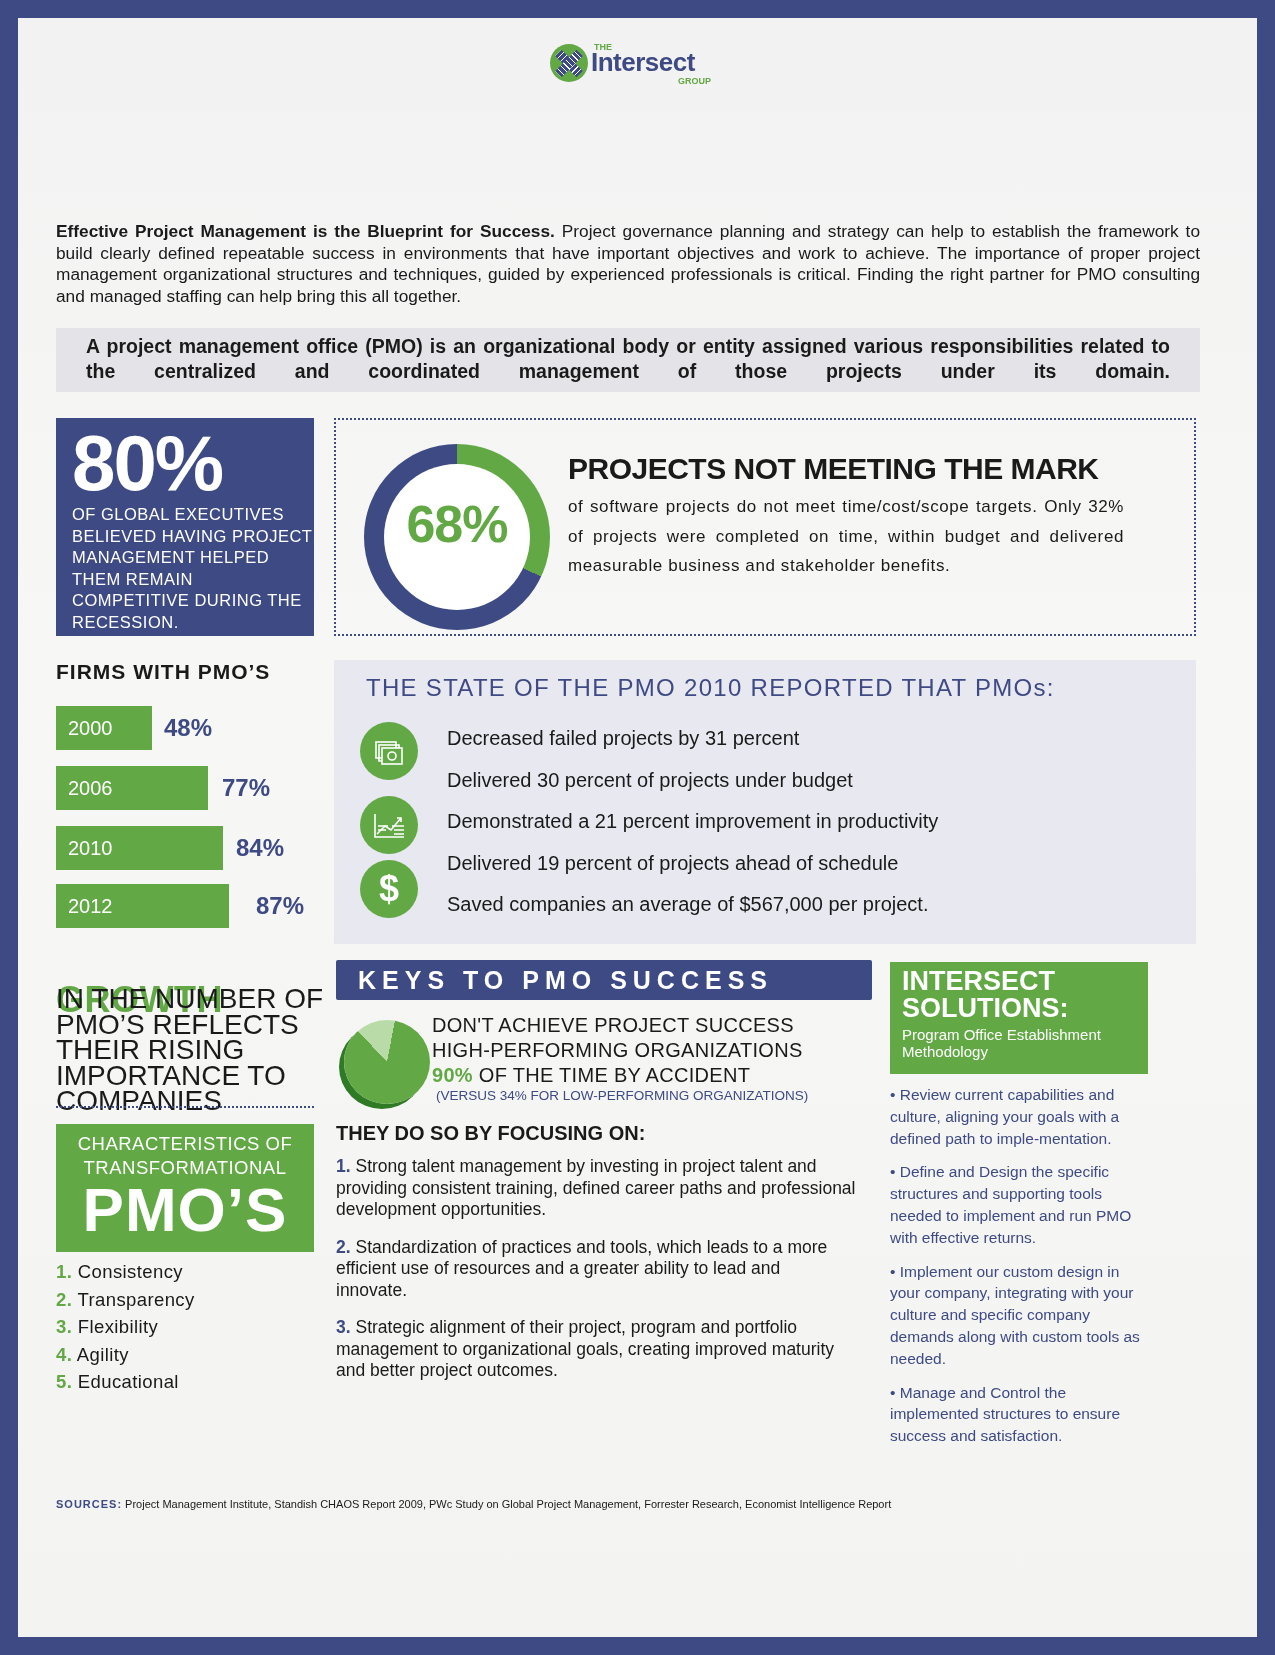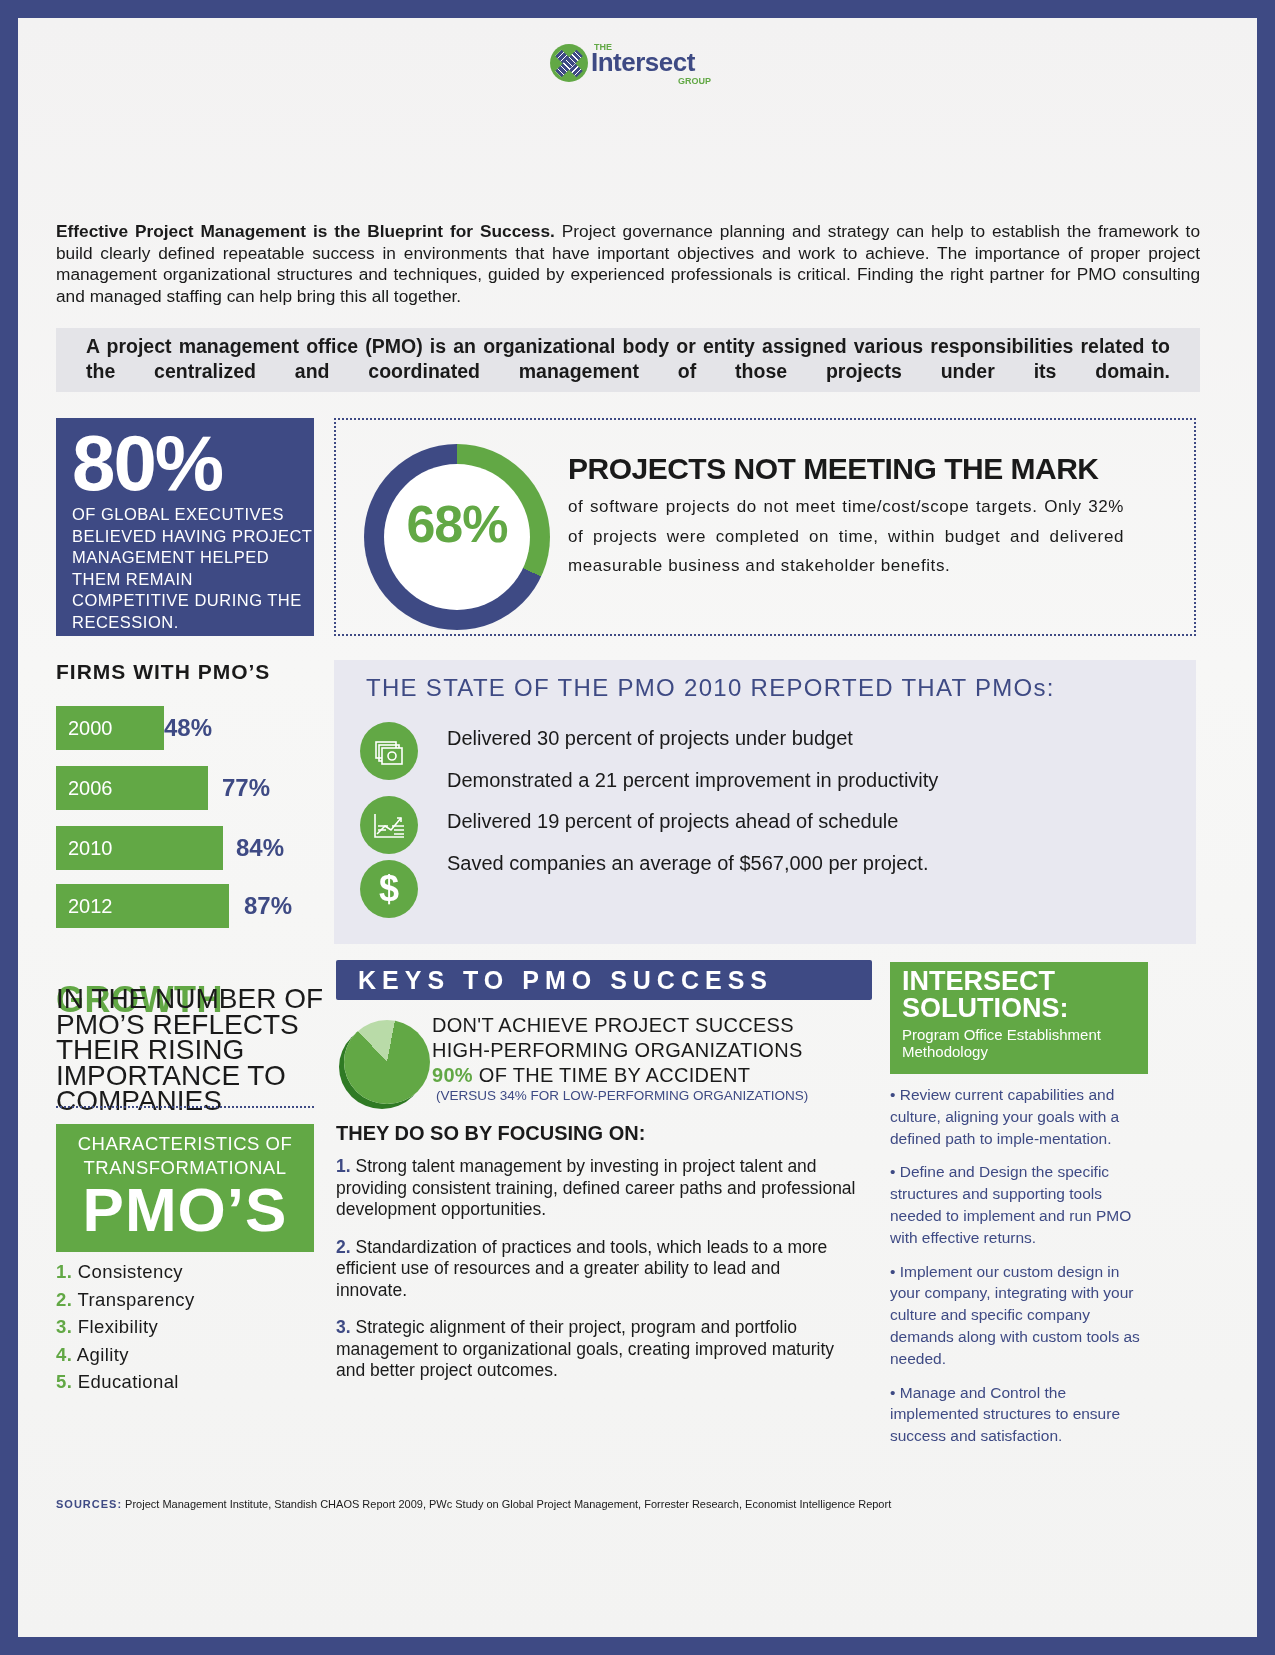--- a/index.html
+++ b/index.html
@@ -119,34 +119,34 @@
     <div class="donut">
       <div class="donut-hole"></div>
       <div class="donut-label">68%</div>
     </div>
     <div class="mark-title">PROJECTS NOT MEETING THE MARK</div>
     <div class="mark-text">of software projects do not meet time/cost/scope targets. Only 32% of projects were completed on time, within budget and delivered measurable business and stakeholder benefits.</div>
   </div>
 
   <div class="abs firms-title">FIRMS WITH PMO’S</div>
   <div class="bar-row" style="top:688px">
-    <div class="bar" style="width:108px">2000</div>
+    <div class="bar" style="width:96px">2000</div>
     <div class="bar-val" style="left:108px">48%</div>
   </div>
   <div class="bar-row" style="top:748px">
     <div class="bar" style="width:152px">2006</div>
     <div class="bar-val" style="left:166px">77%</div>
   </div>
   <div class="bar-row" style="top:808px">
     <div class="bar" style="width:167px">2010</div>
     <div class="bar-val" style="left:180px">84%</div>
   </div>
   <div class="bar-row" style="top:866px">
     <div class="bar" style="width:173px">2012</div>
-    <div class="bar-val" style="left:188px">87%</div>
+    <div class="bar-val" style="left:200px">87%</div>
   </div>
 
   <div class="abs growth-h">GROWTH</div>
   <div class="abs growth-t">IN THE NUMBER OF PMO’S REFLECTS THEIR RISING IMPORTANCE TO COMPANIES</div>
   <div class="abs sep-dots"></div>
 
   <div class="abs char-box">
     <div class="small">CHARACTERISTICS OF</div>
     <div class="small">TRANSFORMATIONAL</div>
     <div class="pmo">PMO’S</div>
@@ -176,20 +176,21 @@
           <g fill="none" stroke="#fff" stroke-width="1.6">
             <path d="M15 18 V41 H44"></path>
             <path d="M17 38 L25 30 L31 34 L41 22"></path>
             <path d="M37 22 H41 V26"></path>
             <path d="M18 30 H28 M18 34 H26 M32 30 H44 M34 34 H44 M34 38 H44"></path>
           </g>
         </svg>
     </div>
     <div class="state-icon" style="top:200px;font-size:36px;font-weight:bold;line-height:58px;">$</div>
     <div class="state-list">
+      <div>Decreased failed projects by 31 percent</div>
       <div>Delivered 30 percent of projects under budget</div>
       <div>Demonstrated a 21 percent improvement in productivity</div>
       <div>Delivered 19 percent of projects ahead of schedule</div>
       <div>Saved companies an average of $567,000 per project.</div>
     </div>
   </div>
 
   <div class="abs keys-banner">KEYS TO PMO SUCCESS</div>
   <div class="abs pie"></div>
   <div class="abs high-text">

